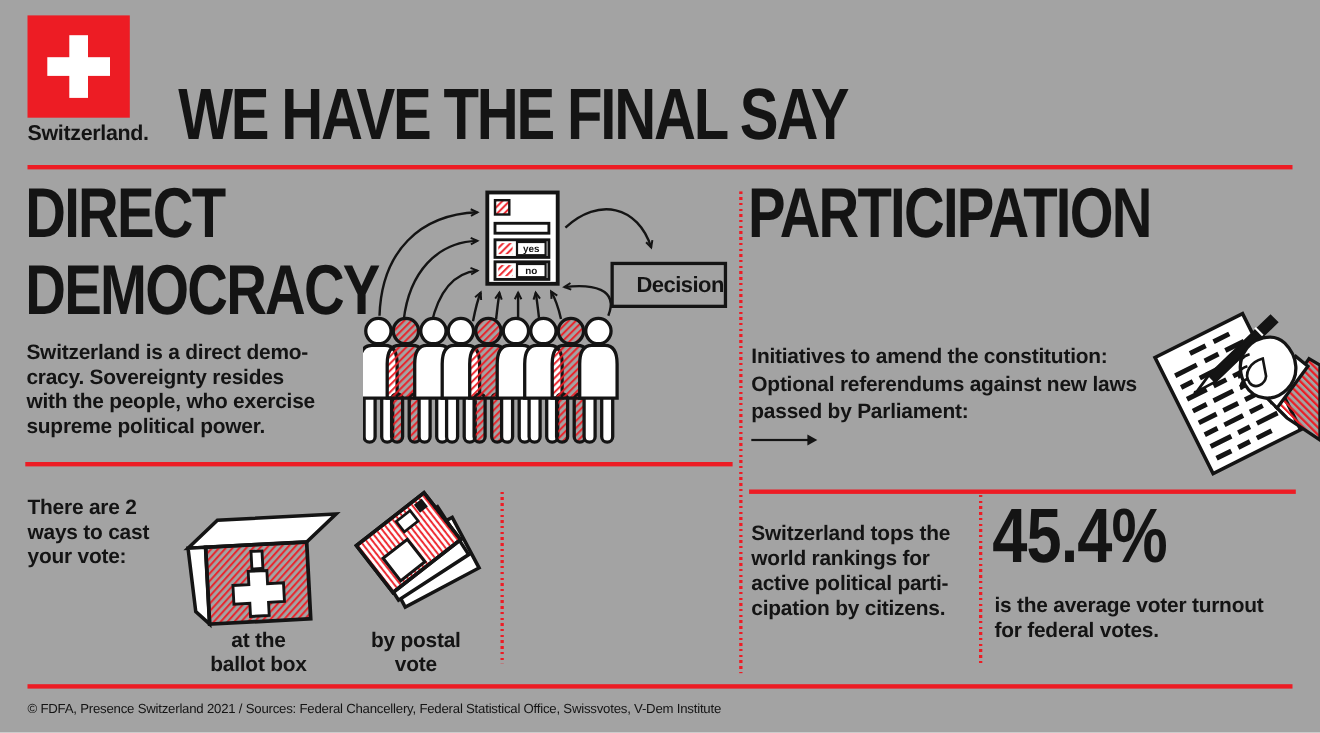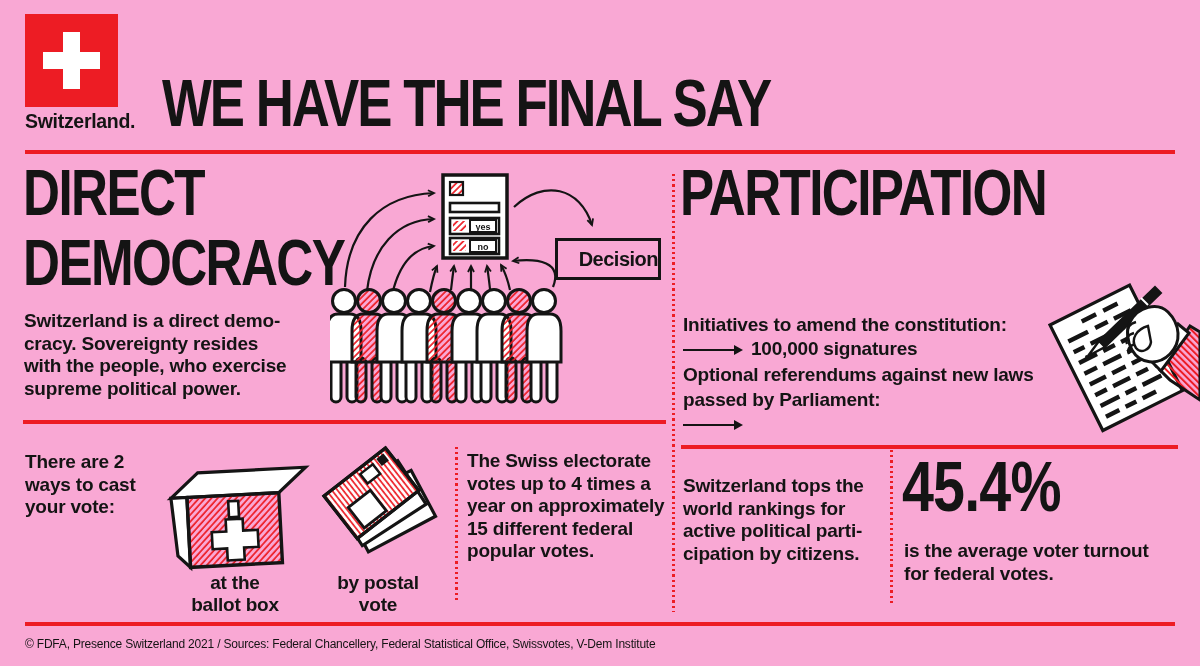--- a/index.html
+++ b/index.html
@@ -1,17 +1,17 @@
 <!DOCTYPE html>
 <html><head>
 <meta charset="utf-8">
 <style>
   html,body { margin:0; padding:0; background:#e9e9e9; }
   .stage {
-    position:relative; width:1200px; height:666px; background:#f9a8d4;
+    position:relative; width:1200px; height:666px; background:#a3a3a3;
     font-family:"Liberation Sans", sans-serif; color:#141414; overflow:hidden;
     margin:0 auto;
   }
   .abs { position:absolute; }
   .pre { white-space:pre-line; }
   .b19 { font-size:19px; font-weight:bold; line-height:22.5px; letter-spacing:-0.2px; }
   .hxl { font-size:64px; font-weight:bold; line-height:70px; letter-spacing:-2px;
          transform:scaleX(0.8); transform-origin:0 0; }
   .rule { background:#ED1C24; height:4px; }
   .vdot { width:3px;
@@ -163,24 +163,20 @@
   <div class="abs decision-box">
     <span>Decision</span>
   </div>
 
   <div class="abs vdot" style="left:672px; top:174px; height:438px;"></div>
 
   <div class="abs hxl" style="left:680px; top:158px;">PARTICIPATION</div>
 
   <div class="abs" style="left:683px; top:312px;">
     <div class="b19" style="line-height:25px;">Initiatives to amend the constitution:</div>
-    <div class="sig-row">
-      <div class="long-arrow"></div>
-      <span class="b19">100,000 signatures</span>
-    </div>
     <div class="b19 pre" style="line-height:25px;">Optional referendums against new laws
 passed by Parliament:</div>
     <div class="sig-row">
       <div class="long-arrow"></div>
     </div>
   </div>
 
   <svg class="abs" style="left:1038px; top:282px;" width="162" height="178" viewBox="0 0 162 178">
     <g transform="translate(12,43) rotate(-26.6)">
       <rect x="0" y="0" width="89" height="118" fill="#fff" stroke="#141414" stroke-width="3.2"></rect>
@@ -247,25 +243,20 @@
       <rect x="12" y="24" width="28" height="26" fill="#fff" stroke="#141414" stroke-width="2.8"></rect>
       <rect x="42" y="5" width="16" height="12" fill="#fff" stroke="#141414" stroke-width="2.4"></rect>
       <rect x="64" y="3" width="9" height="9" fill="#141414"></rect>
     </g>
   </svg>
   <div class="abs b19 pre cap" style="left:314px; top:572px; width:128px; line-height:22px;">by postal
 vote</div>
 
   <div class="abs vdot" style="left:455px; top:447px; height:156px;"></div>
 
-  <div class="abs b19 pre" style="left:467px; top:450px;">The Swiss electorate
-votes up to 4 times a
-year on approximately
-15 different federal
-popular votes.</div>
 
   <div class="abs b19 pre" style="left:683px; top:475px;">Switzerland tops the
 world rankings for
 active political parti-
 cipation by citizens.</div>
 
   <div class="abs vdot" style="left:890px; top:450px; height:153px;"></div>
 
   <div class="abs turnout-value">45.4%</div>
   <div class="abs b19 pre" style="left:904px; top:540px;">is the average voter turnout

